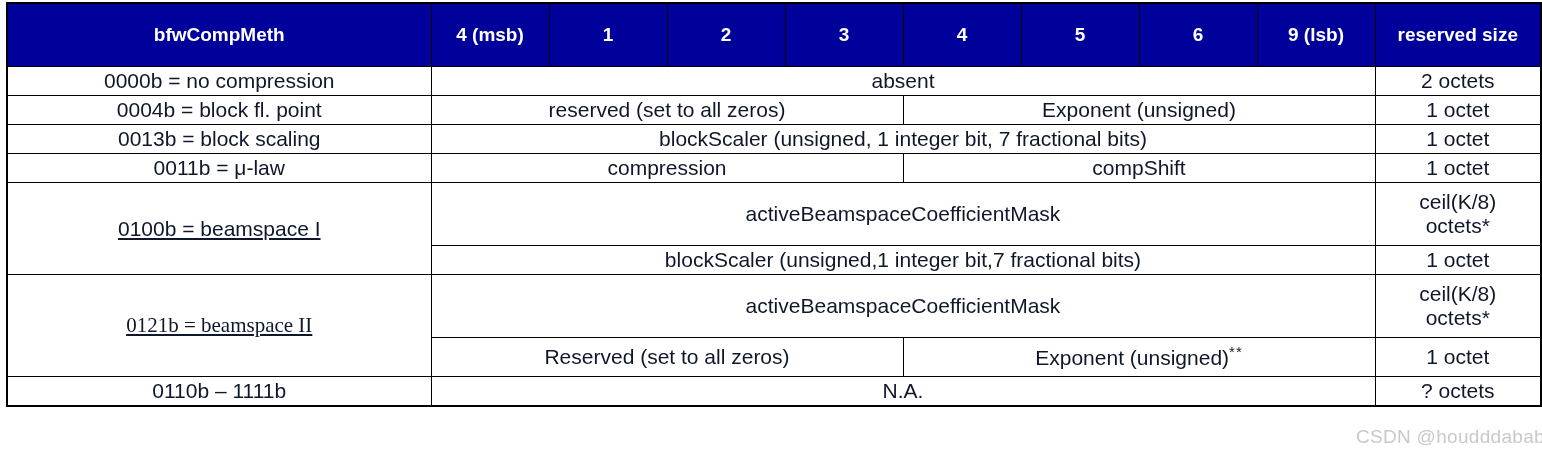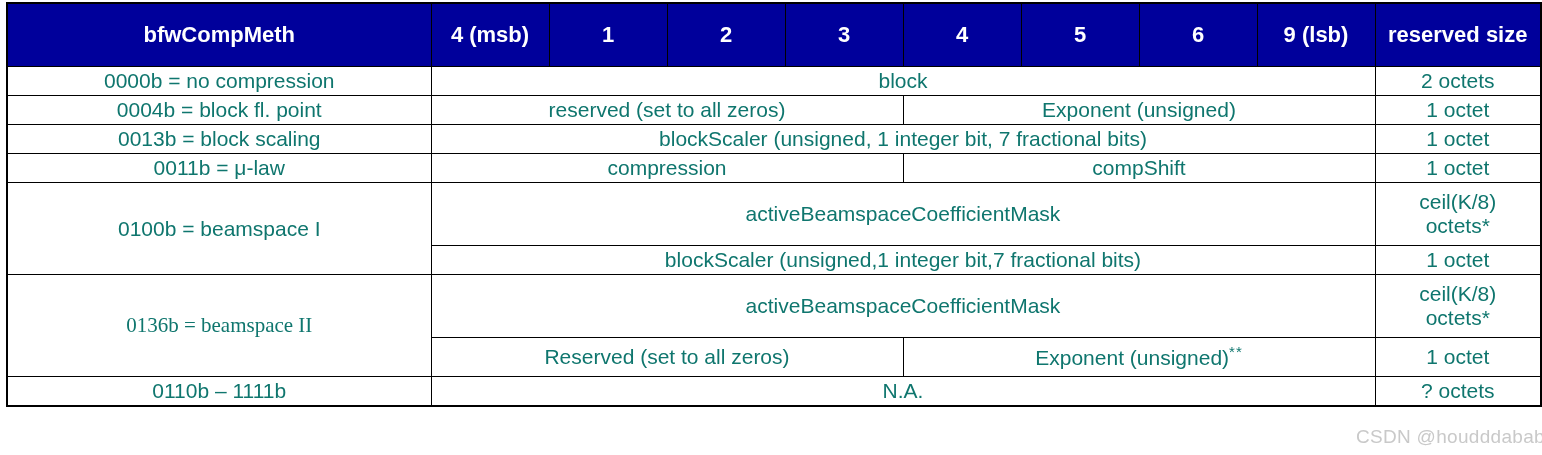--- a/index.html
+++ b/index.html
@@ -16,42 +16,42 @@
     margin:2px 0 0 6px;
     border:2px solid #000;
   }
   table.bfw td,table.bfw th{
     border:1.6px solid #000;
     padding:0 2px;
     text-align:center;
     vertical-align:middle;
     font-size:21px;
     font-weight:normal;
-    color:#0f766e;
+    color:#0f172a;
     line-height:1.12;
     overflow:hidden;
     white-space:nowrap;
   }
 
   
   tr.hdr th{
     background:#00009B;
     color:#ffffff;
     font-weight:bold;
-    font-size:22px;
+    font-size:19px;
     border-color:#000;
     height:62px;
     white-space:normal;
   }
   th.hdr-meth{font-size:23px;}
   th.hdr-param{font-size:22px;line-height:1.1;}
 
   
   td.meth{height:28px;}
-  td.meth-tall{vertical-align:top;padding-top:4px;}
+  td.meth-tall{vertical-align:top;padding-top:4px;text-decoration:underline;}
   td.serif{
     font-family:"Liberation Serif","DejaVu Serif",serif;
     font-size:23px;
     text-align:left;
     padding-left:4px;
   }
   td.mid{font-size:21px;}
   td.size{font-size:21px;white-space:normal;line-height:1.15;}
 
   td.h-sm{height:28px;}
@@ -103,21 +103,21 @@
         <th>6</th>
         <th>9 (lsb)</th>
         <th class="hdr-param">reserved size</th>
       </tr>
     </thead>
 
     <tbody>
 
       <tr>
         <td class="meth h-sm">0000b = no compression</td>
-        <td class="mid h-sm" colspan="8">block</td>
+        <td class="mid h-sm" colspan="8">absent</td>
         <td class="size h-sm">2 octets</td>
       </tr>
 
       <tr>
         <td class="meth h-sm">0004b = block fl. point</td>
         <td class="mid h-sm" colspan="4">reserved (set to all zeros)</td>
         <td class="mid h-sm" colspan="4">Exponent (unsigned)</td>
         <td class="size h-sm">1 octet</td>
       </tr>
 
@@ -142,21 +142,21 @@
           <span>octets*</span>
         </td>
       </tr>
 
       <tr>
         <td class="mid h-sm" colspan="8">blockScaler (unsigned,1 integer bit,7 fractional bits)</td>
         <td class="size h-sm">1 octet</td>
       </tr>
 
       <tr>
-        <td class="meth serif meth-tall" rowspan="2">0136b = beamspace II</td>
+        <td class="meth serif meth-tall" rowspan="2">0121b = beamspace II</td>
         <td class="mid h-lg" colspan="8">activeBeamspaceCoefficientMask</td>
         <td class="size h-lg">
           <span>ceil(K/8)</span><br>
           <span>octets*</span>
         </td>
       </tr>
 
       <tr>
         <td class="mid h-md" colspan="4">Reserved (set to all zeros)</td>
         <td class="mid h-md" colspan="4">

